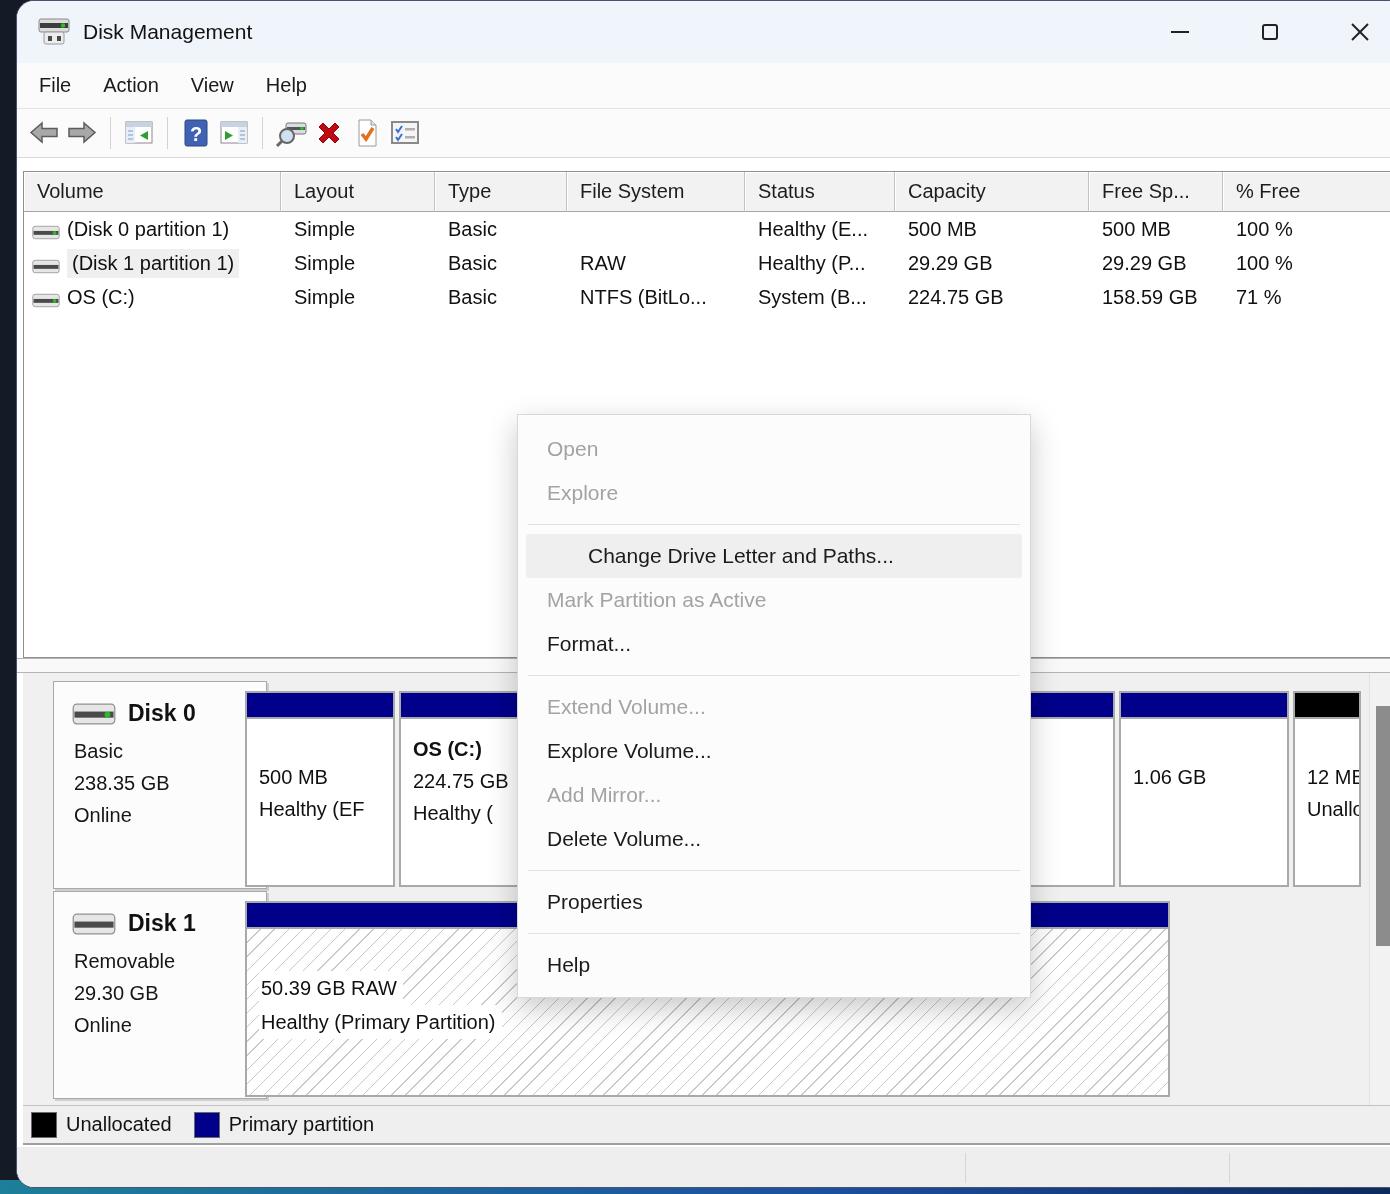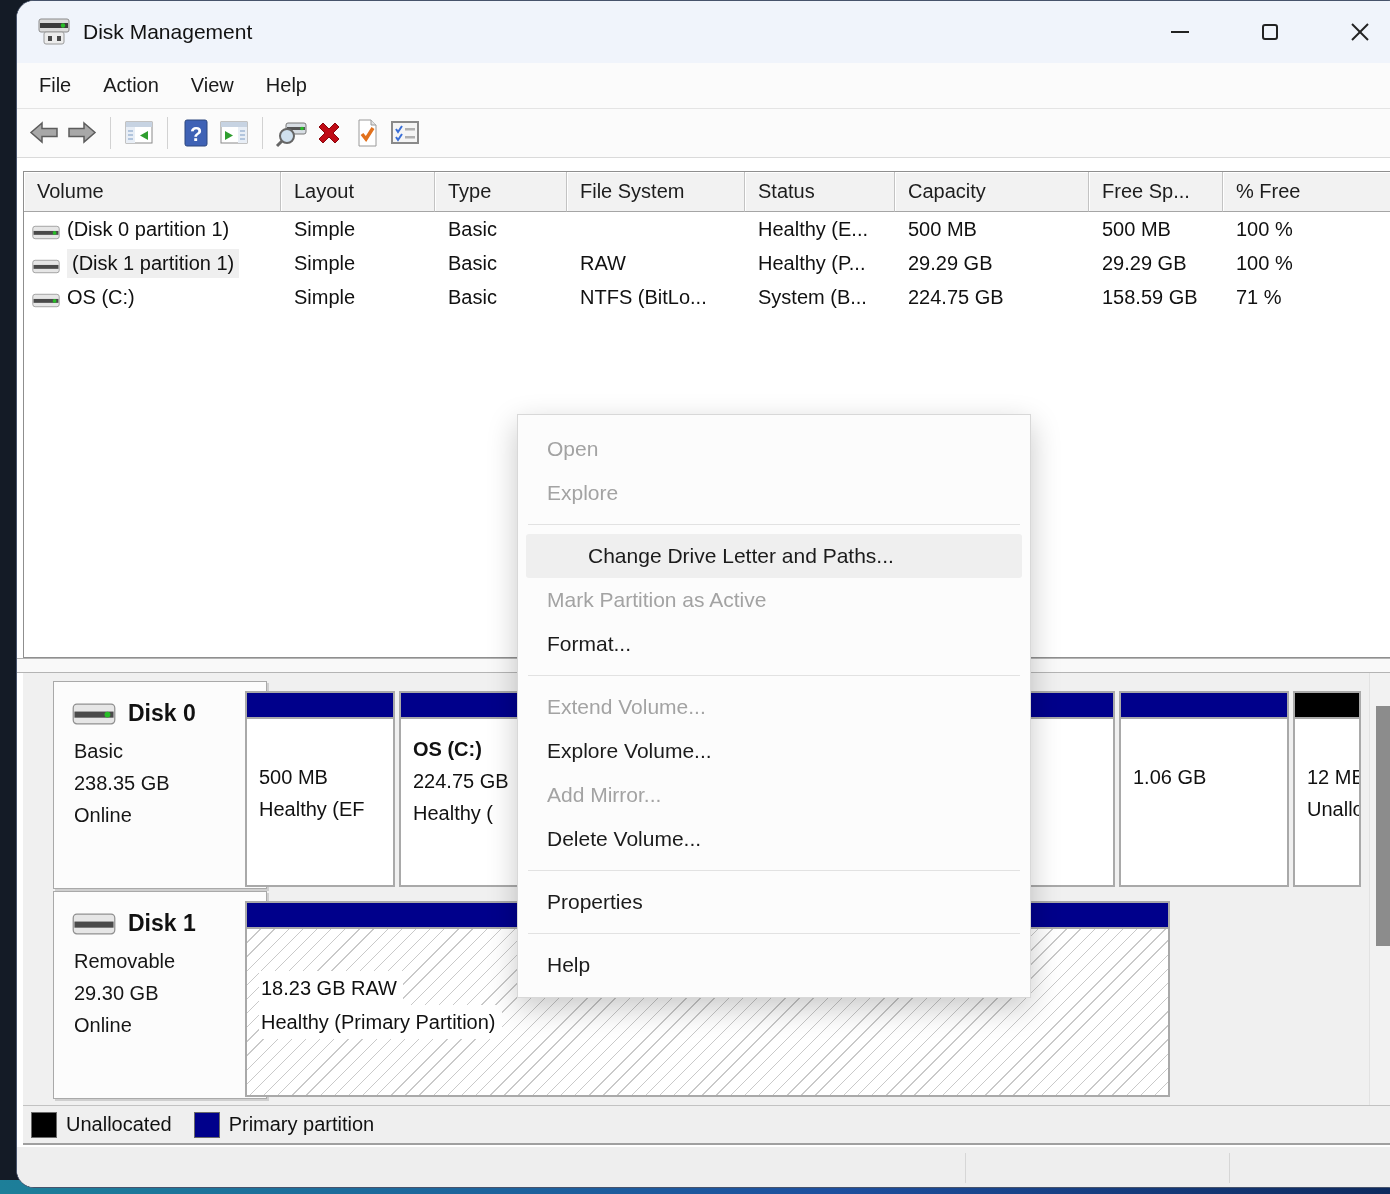--- a/index.html
+++ b/index.html
@@ -363,21 +363,21 @@
       <div class="disk-info">
         <div>Removable</div>
         <div>29.30 GB</div>
         <div>Online</div>
       </div>
     </div>
 
     <div class="part row1-part p1a">
       <div class="part-head" style="background: rgb(0, 0, 139);"></div>
       <div class="part-body hatch pad2l">
-        <div class="pt"><span class="hatch-label">18.23 GB RAW</span></div>
+        <div class="pt"><span class="hatch-label">50.39 GB RAW</span></div>
         <div class="pt"><span class="hatch-label">Healthy (Primary Partition)</span></div>
       </div>
     </div>
 
     <div class="v-scroll">
       <div class="v-thumb"></div>
     </div>
   </div>
 
   <div class="legendbar">

